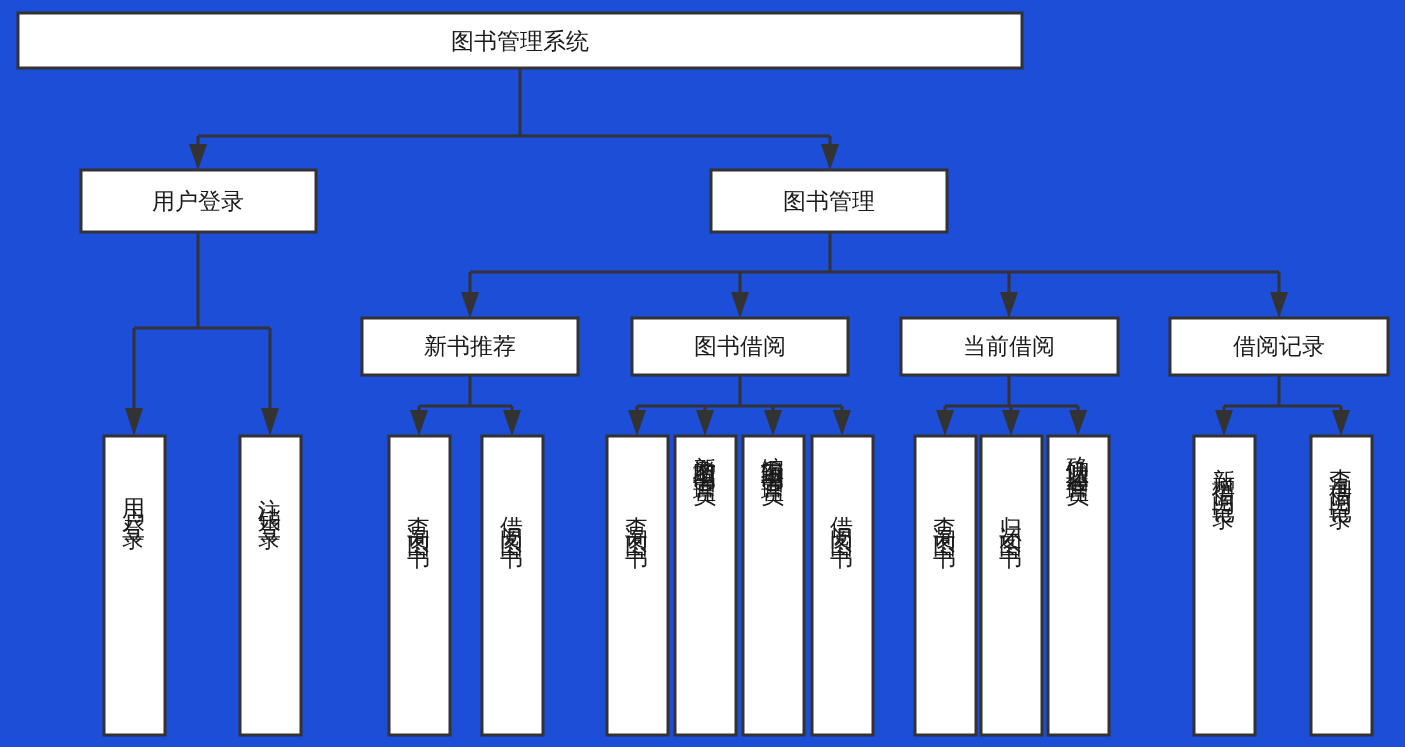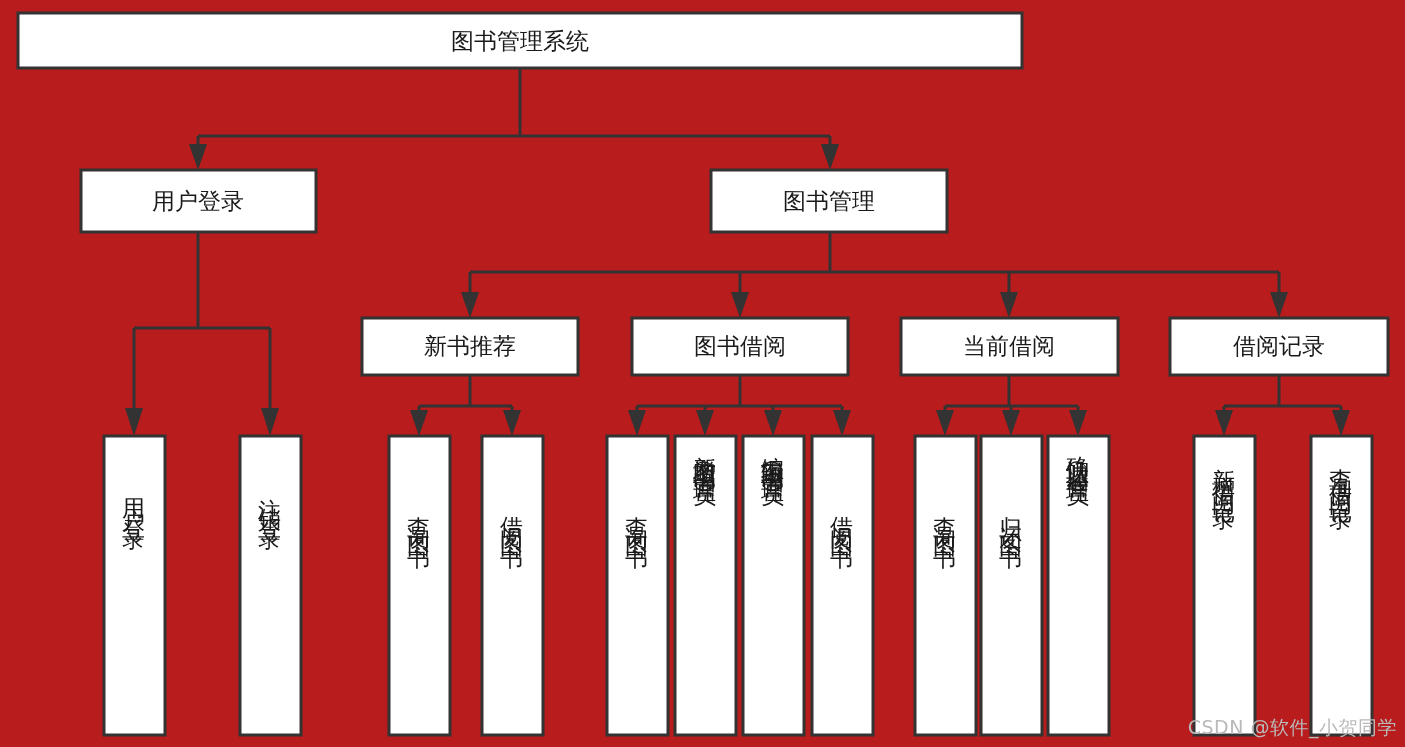--- a/index.html
+++ b/index.html
@@ -11,21 +11,21 @@
   body {
     width: 1405px;
     height: 747px;
     font-family: "DejaVu Sans", "Liberation Sans", sans-serif;
     overflow: hidden;
   }
   #diagram-root {
     position: relative;
     width: 1405px;
     height: 747px;
-    background: #b91c1c;
+    background: #1d4ed8;
   }
   svg#tree-svg {
     position: absolute;
     left: 0;
     top: 0;
     width: 1405px;
     height: 747px;
     display: block;
   }
   .node-box {
@@ -247,15 +247,14 @@
       <text class="node-label-vertical" x="1224" y="474" writing-mode="tb" glyph-orientation-vertical="0" style="letter-spacing:8px;">新增借阅记录</text>
     </g>
 
     <g>
       <rect class="node-box" x="1311" y="436" width="61" height="299"></rect>
       <text class="node-label-vertical" x="1341" y="474" writing-mode="tb" glyph-orientation-vertical="0" style="letter-spacing:8px;">查询借阅记录</text>
     </g>
 
   </svg>
 
-  <div class="watermark">CSDN @软件_小贺同学</div>
 
 </div>
 
 </body></html>

